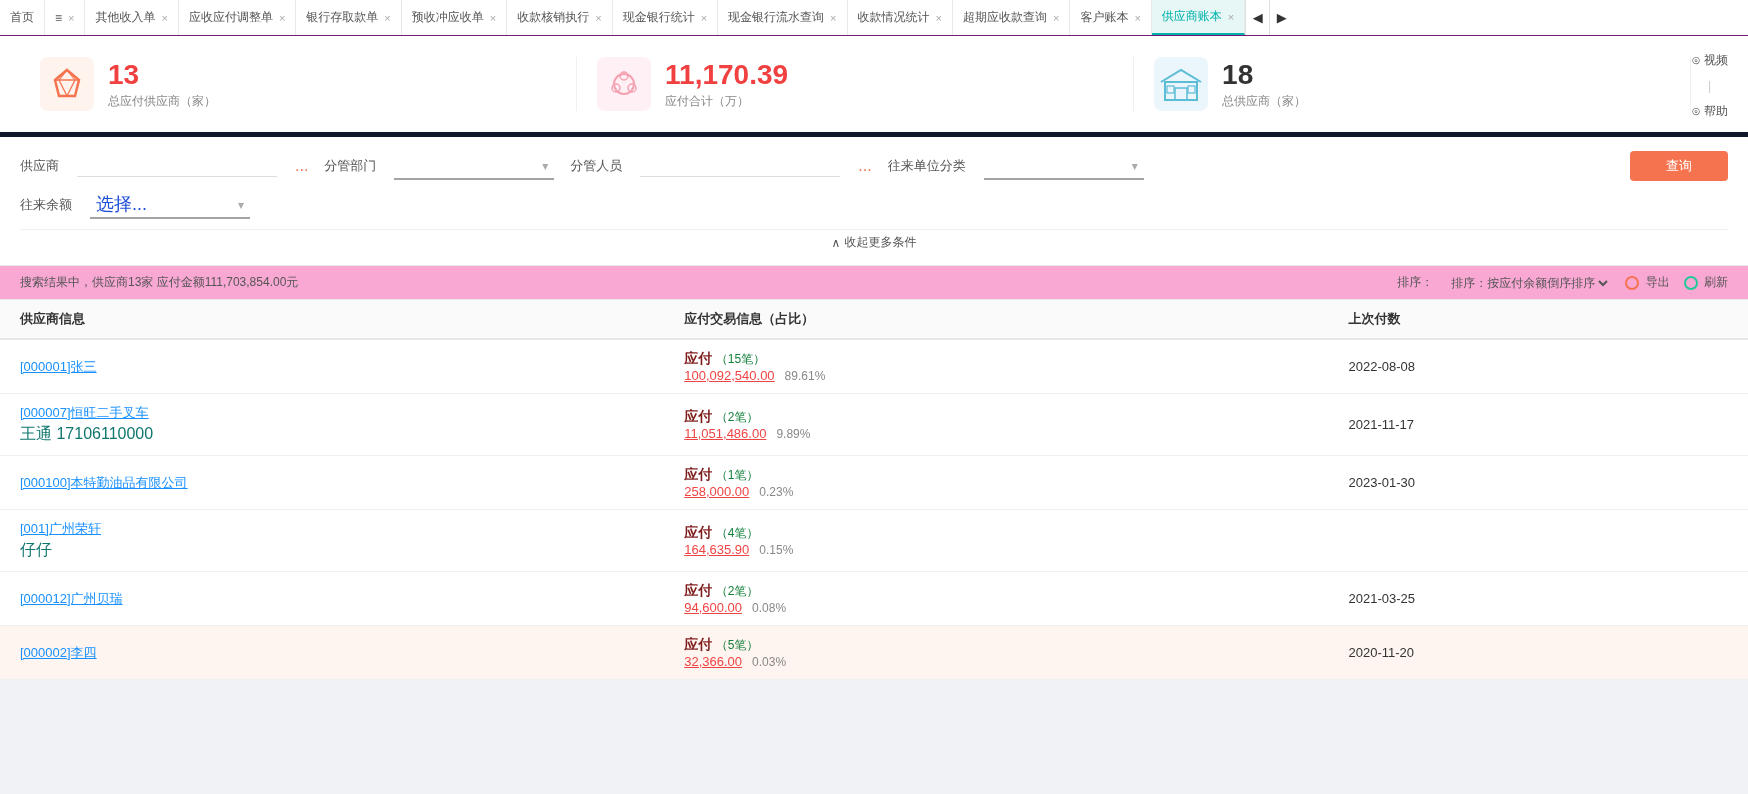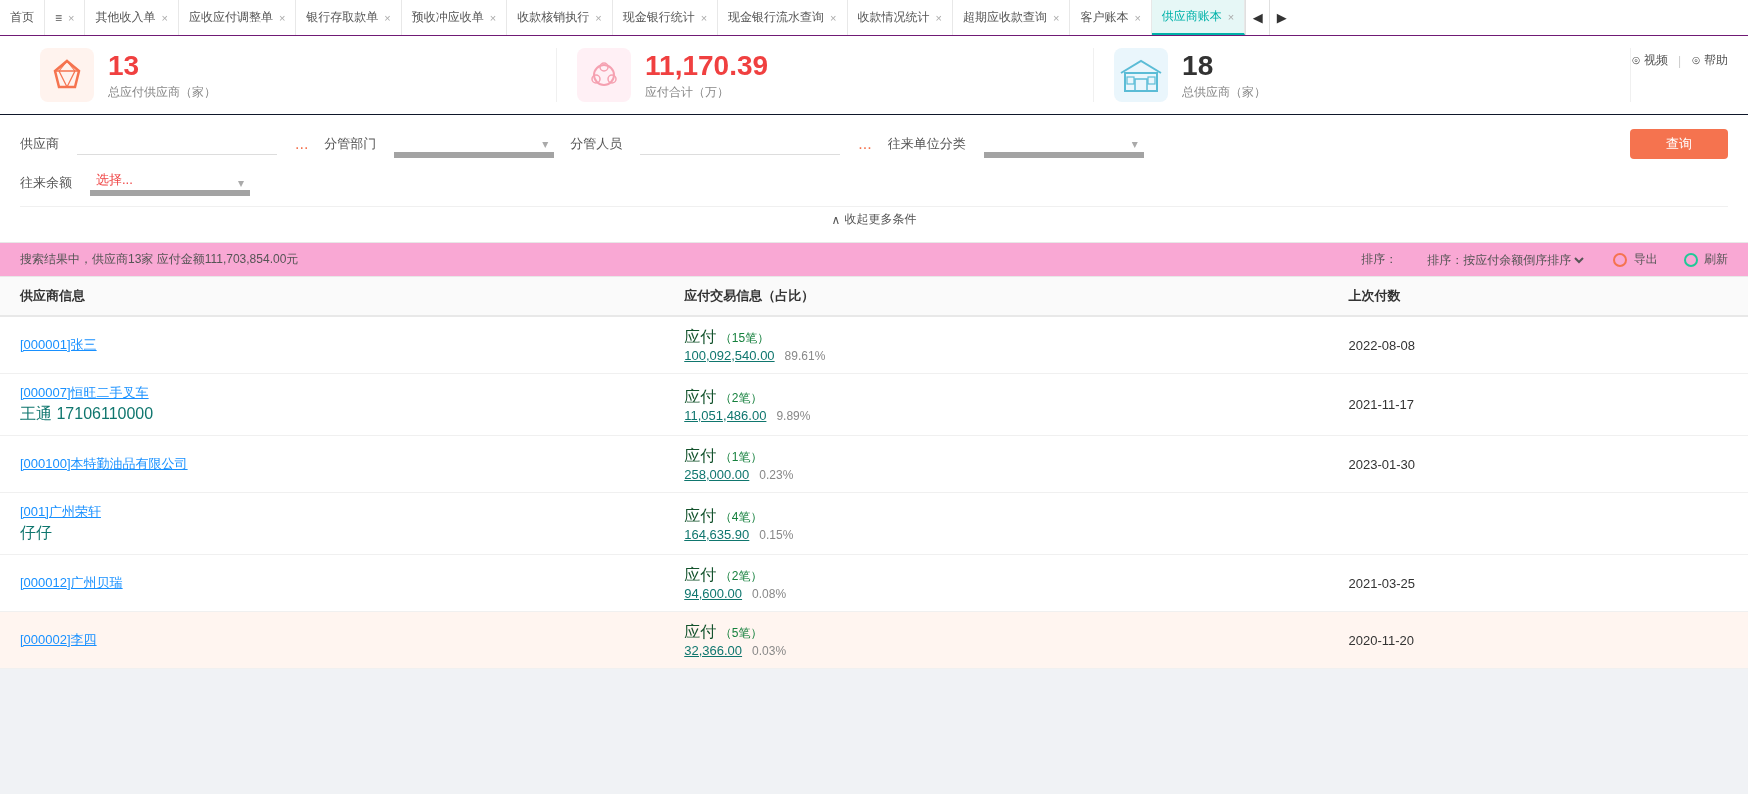--- a/index.html
+++ b/index.html
@@ -14,59 +14,59 @@
       display: inline-flex; align-items: center; padding: 0 10px;
       height: 100%; white-space: nowrap; cursor: pointer; font-size: 12px;
       color: #555; border-right: 1px solid #e8e8e8; flex-shrink: 0;
     }
     .nav-tab.active { color: #00b2a9; border-bottom: 2px solid #00b2a9; background: #e6f7f6; }
     .nav-tab .close-x { margin-left: 6px; color: #aaa; font-size: 11px; }
     .nav-arrow { width: 24px; height: 100%; display: flex; align-items: center; justify-content: center; cursor: pointer; background: #fff; border-left: 1px solid #e0e0e0; flex-shrink: 0; }
 
     
     .summary-bar {
-      display: flex; background: #fff; border-bottom: 1px solid #0f172a;
+      display: flex; background: #fff; border-bottom: 5px solid #0f172a;
       padding: 12px 20px; gap: 0; align-items: center;
     }
     .summary-item {
       display: flex; align-items: center; gap: 14px;
       flex: 1; padding: 0 20px; border-right: 1px solid #f0f0f0;
     }
     .summary-item:last-child { border-right: none; }
     .summary-icon {
       width: 54px; height: 54px; display: flex; align-items: center; justify-content: center;
       border-radius: 8px; font-size: 28px;
     }
     .summary-icon.orange { background: #fff3ee; color: #f5734f; }
     .summary-icon.pink { background: #fff0f5; color: #f5a0b0; }
     .summary-icon.blue { background: #eaf6fc; color: #5bbcd6; }
     .summary-text .big-num { font-size: 28px; font-weight: bold; color: #f04040; line-height: 1.2; }
     .summary-text .label { font-size: 12px; color: #888; margin-top: 2px; }
     .top-right-links {
       display: flex; align-items: center; gap: 10px;
-      font-size: 12px; color: #555; margin-left: auto; align-self: flex-start; padding-top: 4px;
+      font-size: 12px; color: #555; margin-left: auto; align-self: flex-start; padding-top: 4px; flex-direction: column;
     }
     .top-right-links span { cursor: pointer; }
     .top-right-links .sep { color: #ccc; }
 
     
     .filter-area {
       background: #fff; padding: 14px 20px 10px; border-bottom: 1px solid #e8e8e8;
     }
     .filter-row { display: flex; align-items: center; gap: 16px; margin-bottom: 10px; flex-wrap: wrap; }
     .filter-item { display: flex; align-items: center; gap: 18px; }
     .filter-label { font-size: 13px; color: #555; white-space: nowrap; }
     .filter-input {
       border: none; border-bottom: 1px solid #ddd; padding: 3px 6px;
       font-size: 13px; color: #333; background: transparent; outline: none; width: 180px;
     }
     .filter-input-dots { color: #f5734f; font-size: 16px; cursor: pointer; }
     .filter-select {
-      border: none; border-bottom: 6px solid #a3a3a3; padding: 3px 24px 3px 6px;
-      font-size: 13px; color: #ef4444; background: transparent; outline: none;
+      border: none; border-bottom: 2px solid #a3a3a3; padding: 3px 24px 3px 6px;
+      font-size: 18px; color: #1d4ed8; background: transparent; outline: none;
       appearance: none; min-width: 160px; cursor: pointer;
     }
     .filter-select-wrap { position: relative; display: inline-block; }
     .filter-select-wrap::after {
       content: '▾'; position: absolute; right: 6px; top: 50%; transform: translateY(-50%);
       color: #aaa; pointer-events: none; font-size: 12px;
     }
     .btn-query {
       background: #f5734f; color: #fff; border: none; padding: 6px 36px;
       border-radius: 4px; cursor: pointer; font-size: 13px; margin-left: auto;
@@ -76,21 +76,21 @@
       gap: 4px; color: #555; font-size: 12px; cursor: pointer;
       padding: 4px 12px; border-top: 1px solid #f0f0f0; margin-top: 4px;
     }
 
     
     .result-bar {
       display: flex; align-items: center; justify-content: space-between;
       background: #f9a8d4; padding: 8px 20px; border-bottom: 1px solid #e8e8e8;
       font-size: 12px; color: #555;
     }
-    .result-right { display: flex; align-items: center; gap: 26px; }
+    .result-right { display: flex; align-items: center; gap: 14px; }
     .result-right span { cursor: pointer; }
     .sort-select {
       background: none; border: none; font-size: 12px; color: #555;
       cursor: pointer; outline: none;
     }
     .icon-circle { display: inline-block; width: 14px; height: 14px; border-radius: 50%; border: 2px solid; margin-right: 3px; vertical-align: middle; }
     .icon-circle.orange { border-color: #f5734f; }
     .icon-circle.green { border-color: #20c997; }
 
     
@@ -100,23 +100,23 @@
       font-size: 13px; color: #333; font-weight: 600;
       border-bottom: 2px solid #e8e8e8;
     }
     .main-table td {
       padding: 10px 20px; border-bottom: 1px solid #f0f0f0;
       font-size: 13px; vertical-align: middle;
     }
     .main-table tr.highlighted td { background: #fff5f0; }
     .supplier-link { color: #1890ff; text-decoration: underline; cursor: pointer; }
     .supplier-sub { font-size: 16px; color: #0f766e; margin-top: 2px; }
-    .amount-green { color: #0f766e; font-weight: 500; margin-top: 8px; }
+    .amount-green { color: #ef4444; font-weight: 500; margin-top: 8px; }
     .pct-text { color: #888; font-size: 12px; margin-left: 10px; }
-    .tx-label { color: #14532d; font-size: 16px; }
+    .tx-label { color: #7f1d1d; font-size: 14px; font-weight: bold; }
     .tx-count { color: #15803d; font-size: 12px; }
     .col-supplier { width: 38%; }
     .col-tx { width: 38%; }
     .col-last { width: 24%; }
 
     
     ::-webkit-scrollbar { width: 6px; height: 6px; }
     ::-webkit-scrollbar-thumb { background: #ccc; border-radius: 3px; }
   </style>
 </head>

